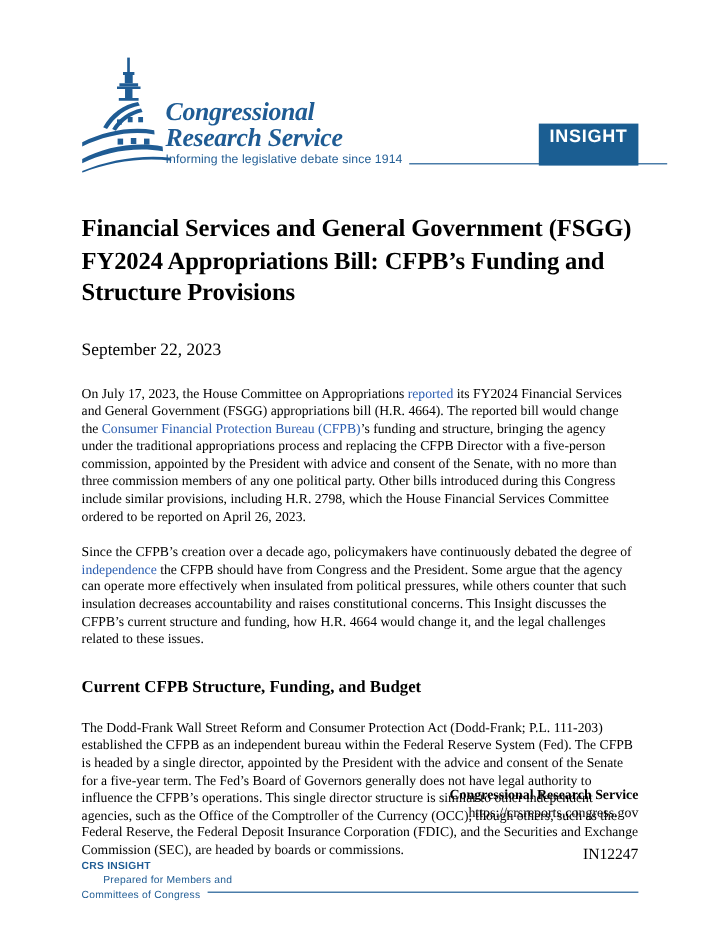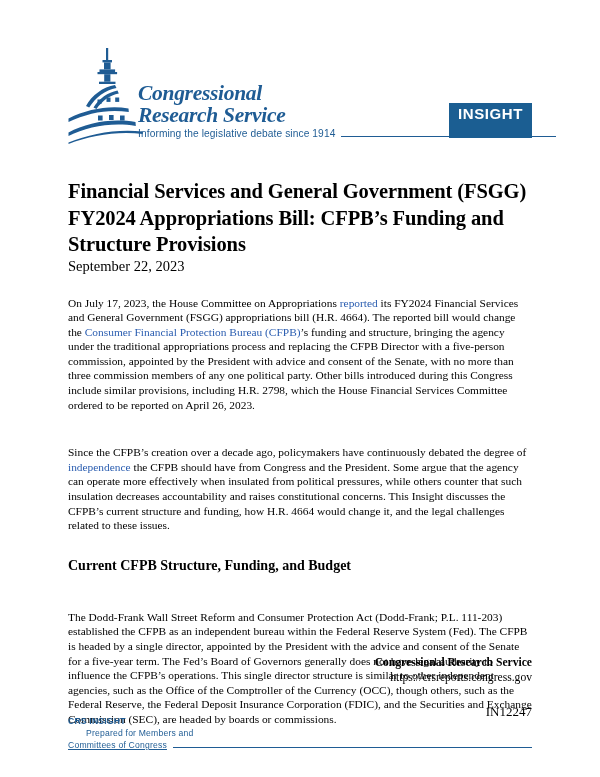--- a/index.html
+++ b/index.html
@@ -111,30 +111,31 @@
     font-size: 20.5px;
     line-height: 26.5px;
     color: #000000;
     margin: 0 0 0 0;
     letter-spacing: -0.1px;
   }
 
   .doc-date {
     font-family: "Liberation Serif", serif;
     font-size: 14.5px;
+    margin-top: 26px;
     color: #000000;
   }
 
   .para {
     font-family: "Liberation Serif", serif;
     font-size: 11.4px;
     line-height: 14.6px;
     text-align: left;
     color: #000000;
-    margin-top: 33px;
+    margin-top: 15px;
   }
   .para.first { margin-top: 21px; }
 
   .lnk {
     color: #2a5db0;
     text-decoration: none;
   }
 
   .section-heading {
     font-family: "Liberation Serif", serif;
@@ -185,23 +186,22 @@
     line-height: 12px;
   }
   .fl-sub1 {
     font-size: 8.6px;
     line-height: 12px;
     letter-spacing: 0.2px;
     padding-left: 18px;
   }
   .fl-sub2-row {
     display: flex;
-    align-items: center;
-    width: 464px;
-    text-decoration: underline;
+    align-items: flex-start;
+    width: 464px;
   }
   .fl-sub2 {
     font-size: 8.6px;
     line-height: 12px;
     letter-spacing: 0.2px;
     white-space: nowrap;
   }
   .fl-rule {
     flex: 1 1 auto;
     height: 1px;

